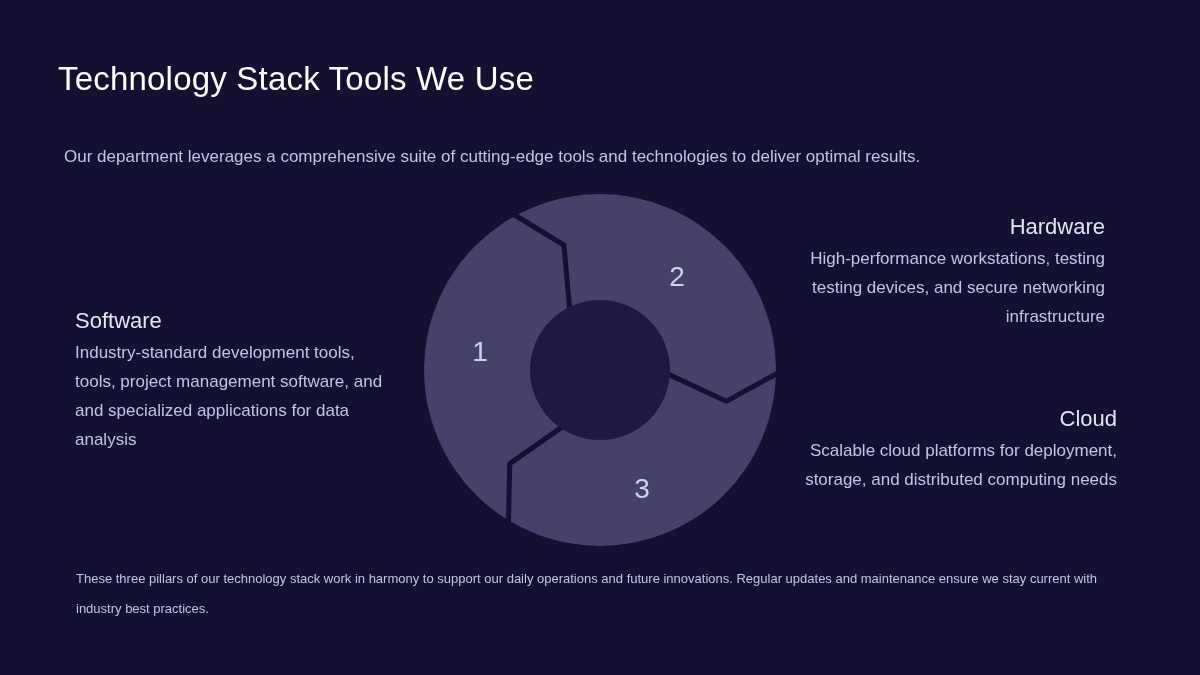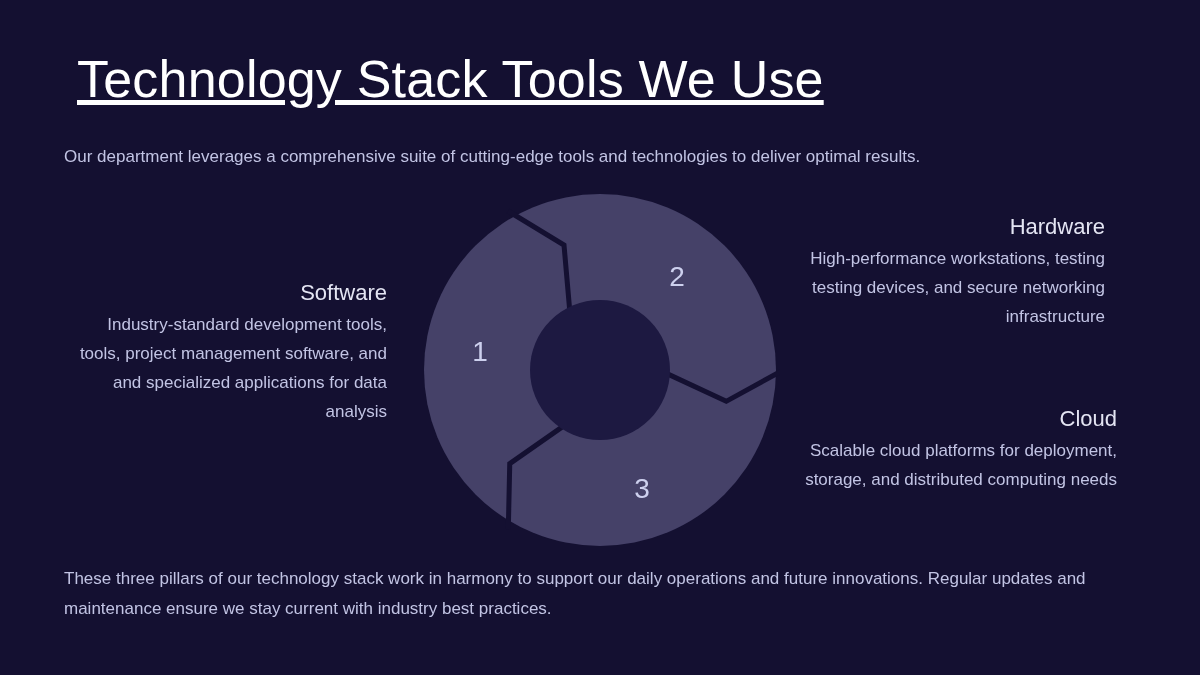--- a/index.html
+++ b/index.html
@@ -15,25 +15,24 @@
   *{margin:0;padding:0;box-sizing:border-box;}
   html,body{background:#000;}
   .slide{
     position:relative;
     width:1200px;height:675px;
     background:var(--background,#141031);
     font-family:"Liberation Sans", sans-serif;
     overflow:hidden;
   }
   .title{
-    position:absolute;left:77px;top:56px;
-    font-size:52px;line-height:46px;font-weight:400;
+    position:absolute;left:58px;top:56px;
+    font-size:33px;line-height:46px;font-weight:400;
     color:var(--title-text,#fff);
     letter-spacing:0.2px;
-    text-decoration:underline;
   }
   .subtitle{
     position:absolute;left:64px;top:146px;
     font-size:17px;line-height:22px;
     color:var(--body-text,#c2c4e4);
   }
   .donut{
     position:absolute;left:420px;top:190px;
     width:360px;height:360px;
   }
@@ -57,26 +56,26 @@
   .block{position:absolute;}
   .block-title{
     font-size:22px;line-height:34px;font-weight:400;
     color:var(--heading-text,#e4e5f3);
   }
   .block-desc{
     margin-top:0;
     font-size:17px;line-height:29px;
     color:var(--body-text,#c2c4e4);
   }
-  .block-software{right:813px;top:276px;width:312px;text-align:right;}
+  .block-software{right:813px;top:304px;width:312px;text-align:left;}
   .block-hardware{left:805px;top:210px;width:300px;text-align:right;}
   .block-cloud{left:805px;top:402px;width:312px;text-align:right;}
   .footer{
-    position:absolute;left:64px;top:564px;width:1030px;
-    font-size:17px;line-height:29.5px;
+    position:absolute;left:76px;top:564px;width:1030px;
+    font-size:13px;line-height:29.5px;
     color:var(--body-text,#c2c4e4);
   }
 </style>
 </head>
 <body>
 
 <div class="slide">
 
   <h1 class="title">Technology Stack Tools We Use</h1>
 

